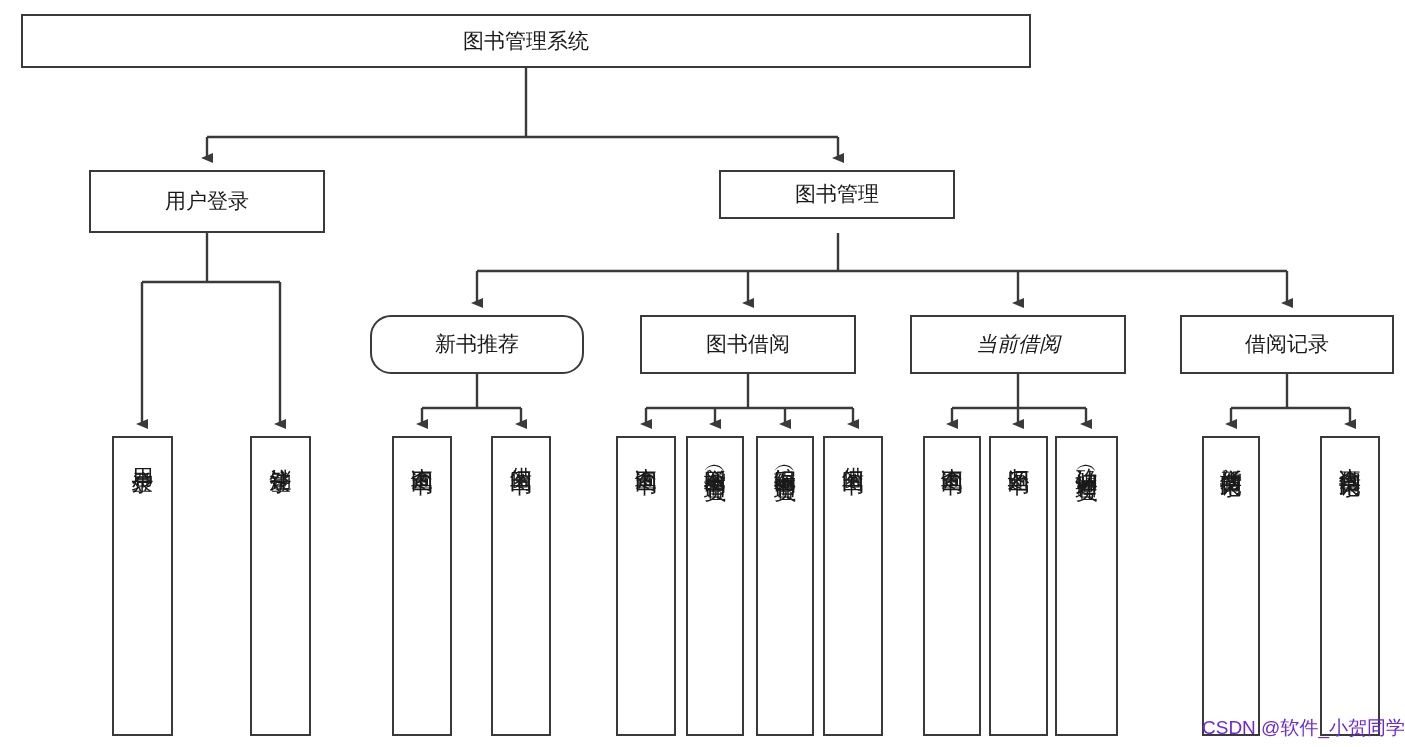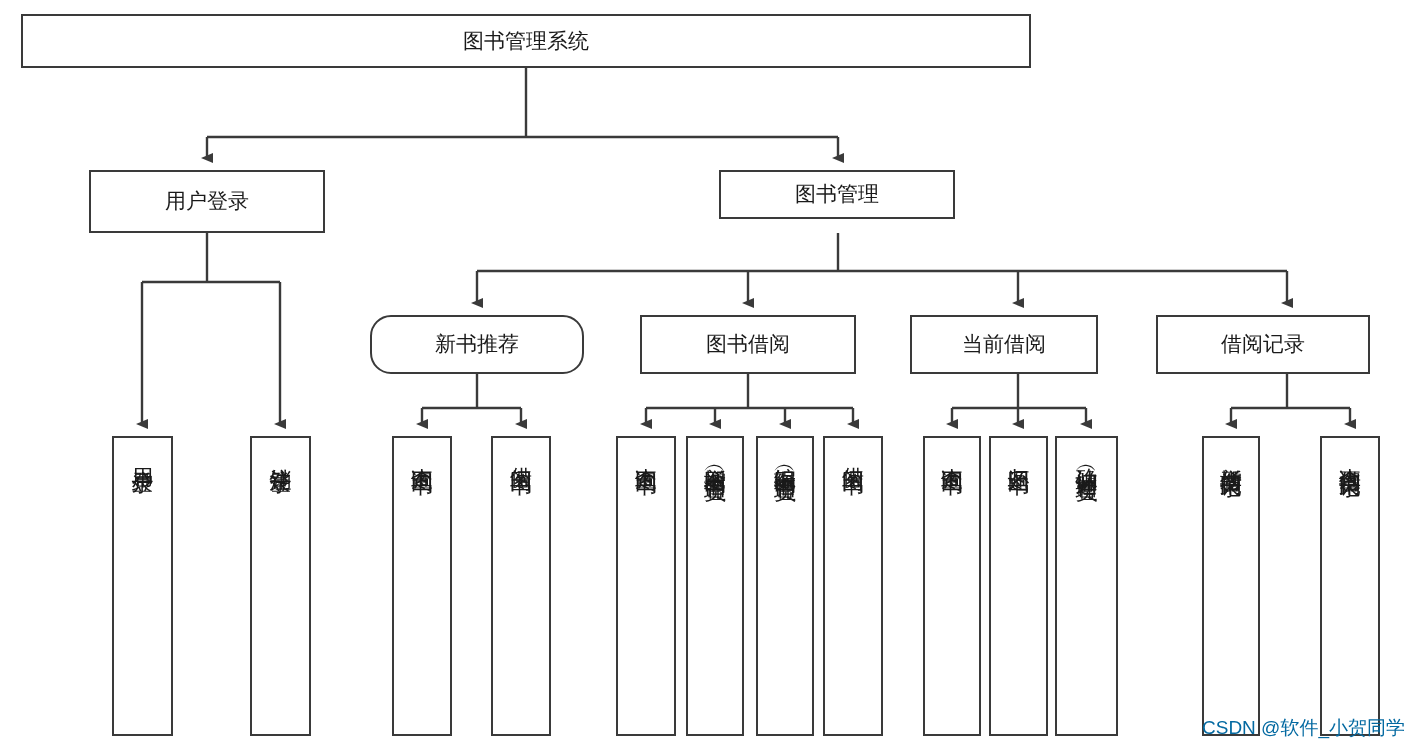--- a/index.html
+++ b/index.html
@@ -51,21 +51,21 @@
   }
   .node.vert .label {
     writing-mode: vertical-rl;
     text-orientation: upright;
     font-size: 22px;
     letter-spacing: 2px;
     line-height: 1;
   }
   .watermark {
     position: absolute;
-    color: #0369a1;
+    color: #6d28d9;
     font-size: 19px;
     white-space: nowrap;
     z-index: 3;
     font-family: "Liberation Sans", "DejaVu Sans", sans-serif;
   }
 </style>
 </head>
 <body>
 
 <div id="canvas">
@@ -130,24 +130,24 @@
   <div class="node horiz" style="left:711px; top:170px; width:236px; height:49px;">
     <span class="label">图书管理</span>
   </div>
 
   <div class="node horiz" style="left:362px; top:315px; width:214px; height:59px;border-radius:21px;">
     <span class="label">新书推荐</span>
   </div>
   <div class="node horiz" style="left:632px; top:315px; width:216px; height:59px;">
     <span class="label">图书借阅</span>
   </div>
-  <div class="node horiz" style="left:902px; top:315px; width:188px; height:59px;">
+  <div class="node horiz" style="left:902px; top:315px; width:216px; height:59px;font-style:italic;">
     <span class="label">当前借阅</span>
   </div>
-  <div class="node horiz" style="left:1148px; top:315px; width:214px; height:59px;">
+  <div class="node horiz" style="left:1172px; top:315px; width:214px; height:59px;">
     <span class="label">借阅记录</span>
   </div>
 
   <div class="node vert" style="left:104px; top:436px; width:61px; height:300px;">
     <span class="label">用户登录</span>
   </div>
   <div class="node vert" style="left:242px; top:436px; width:61px; height:300px;">
     <span class="label">注销登录</span>
   </div>
 

